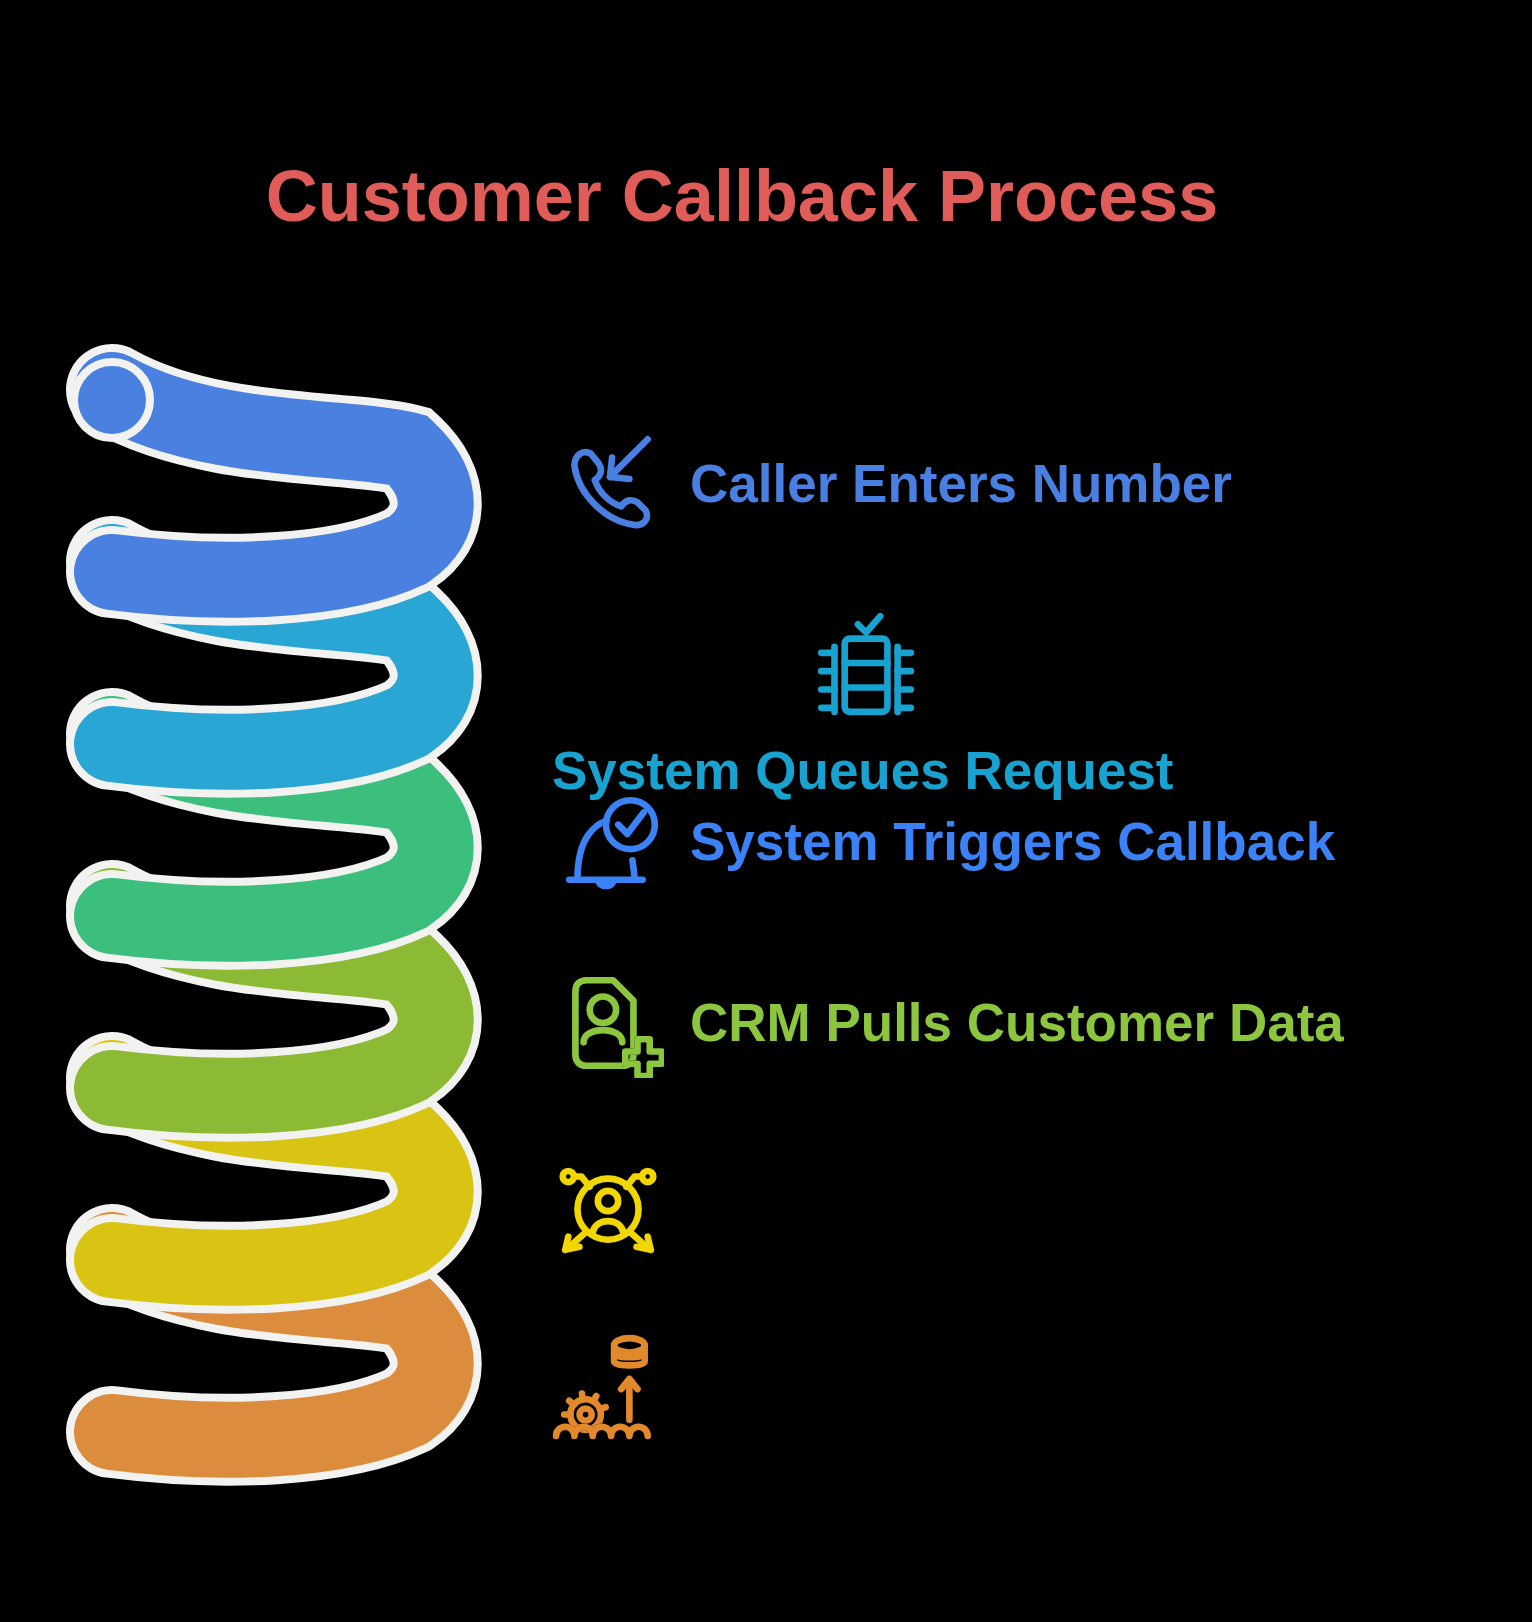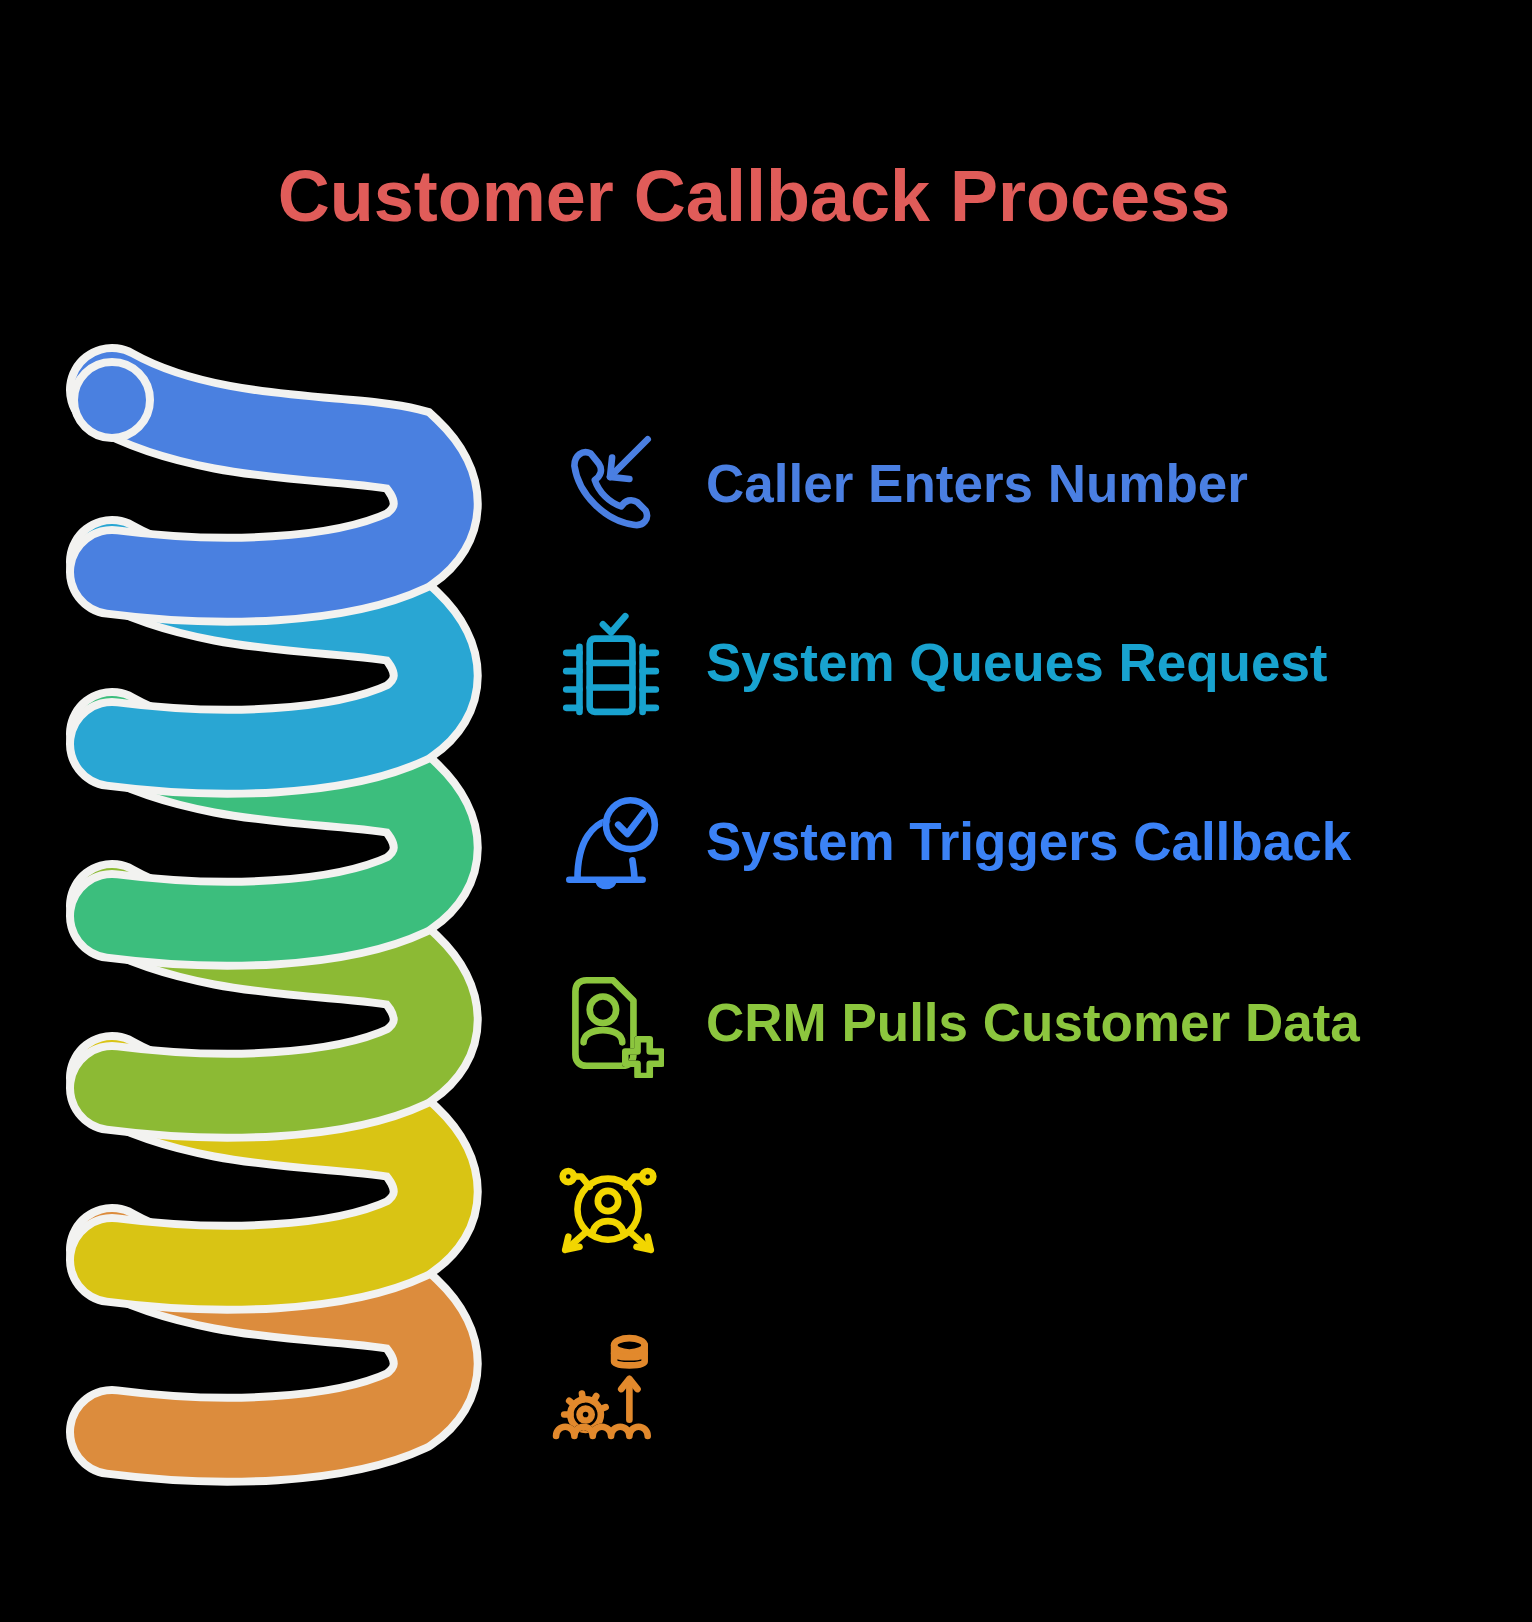--- a/index.html
+++ b/index.html
@@ -24,21 +24,21 @@
     position:absolute;
     left:30px;top:340px;
     width:480px;height:1180px;
     overflow:visible;
   }
   .step{
     position:absolute;
     left:552px;
     display:flex;
     align-items:center;
-    gap:42px;
+    gap:26px;
     height:112px;
   }
   .step .icon{
     width:112px;height:112px;
     flex:0 0 112px;
   }
   .step .icon svg{width:112px;height:112px;display:block;}
   .step .label{
     font-size:53px;
     font-weight:700;
@@ -53,21 +53,21 @@
     stroke-linecap:round;
     stroke-linejoin:round;
   }
   .icon svg .casing{stroke:#000;}
 </style>
 </head>
 <body style="background: rgb(0, 0, 0);">
 
 <div class="canvas">
 
-  <div class="title" style="color: rgb(224, 92, 89); margin-left: 12px;">Customer Callback Process</div>
+  <div class="title" style="color: rgb(224, 92, 89);">Customer Callback Process</div>
 
   <svg class="spring-svg" viewBox="0 0 480 1180" aria-hidden="true">
     <g id="spring">
         <path d="M 82 910
              C 180 965, 320 955, 378 970
              C 415 1005, 415 1045, 378 1070
              C 310 1102, 190 1106, 82 1092" fill="none" stroke="#f2f2f0" stroke-width="92" stroke-linecap="round"></path>
         <path d="M 82 910
              C 180 965, 320 955, 378 970
              C 415 1005, 415 1045, 378 1070
@@ -120,21 +120,21 @@
     <span class="icon">
       <svg viewBox="0 0 110 110">
         <path d="M22 38 C22 28 30 22 38 26 L46 36 C50 42 48 48 42 52 C46 64 56 74 68 78 C72 72 78 70 84 74 L92 82 C96 90 90 98 80 96 C52 92 26 66 22 38 Z"></path>
         <line x1="94" y1="12" x2="57" y2="49"></line>
         <polyline points="59 30 57 49 76 51"></polyline>
       </svg>
     </span>
     <span class="label">Caller Enters Number</span>
   </div>
 
-  <div class="step" style="top: 606px; color: rgb(24, 162, 207);">
+  <div class="step" style="top: 606px; color: rgb(24, 162, 207); flex-direction: column;">
     <span class="icon">
       <svg viewBox="0 0 110 110">
         <polyline points="50 18 58 26 72 10"></polyline>
         <rect x="37" y="32" width="42" height="72" rx="5"></rect>
         <line x1="37" y1="56" x2="79" y2="56"></line>
         <line x1="37" y1="80" x2="79" y2="80"></line>
         <path d="M27 40 V104"></path>
         <line x1="14" y1="46" x2="27" y2="46"></line>
         <line x1="14" y1="64" x2="27" y2="64"></line>
         <line x1="14" y1="82" x2="27" y2="82"></line>

